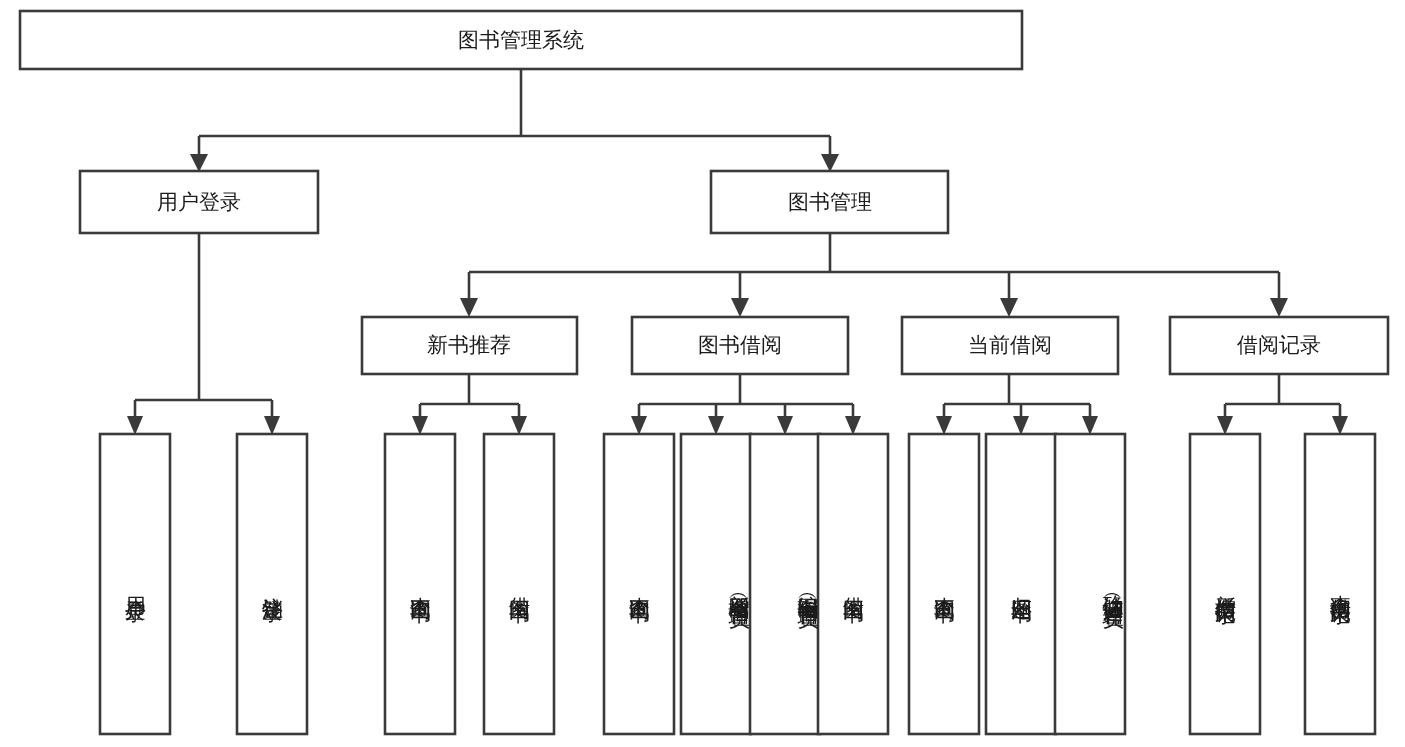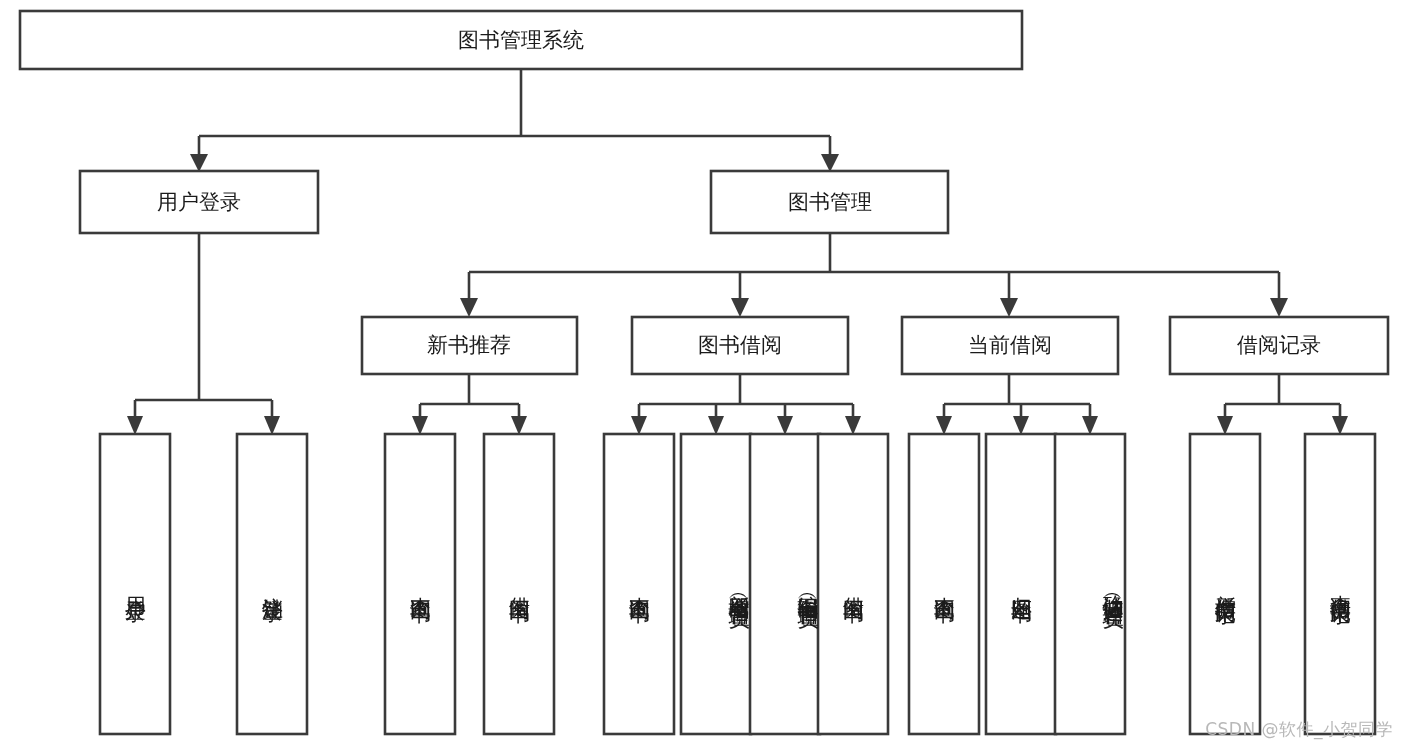--- a/index.html
+++ b/index.html
@@ -219,15 +219,14 @@
   <div class="leaf-label centered" style="left:909px; top:434px; width:70px; height:300px;">查询图书</div>
 
   <div class="leaf-label centered" style="left:986px; top:434px; width:70px; height:300px;">归还图书</div>
 
   <div class="leaf-label" style="left:1055px; top:440px; width:70px; height:294px;">确认归还（管理员）</div>
 
   <div class="leaf-label centered" style="left:1190px; top:434px; width:70px; height:300px;">新增借阅记录</div>
 
   <div class="leaf-label centered" style="left:1305px; top:434px; width:70px; height:300px;">查询借阅记录</div>
 
-  <div class="watermark">CSDN @软件_小贺同学</div>
 
 </div>
 
 </body></html>

